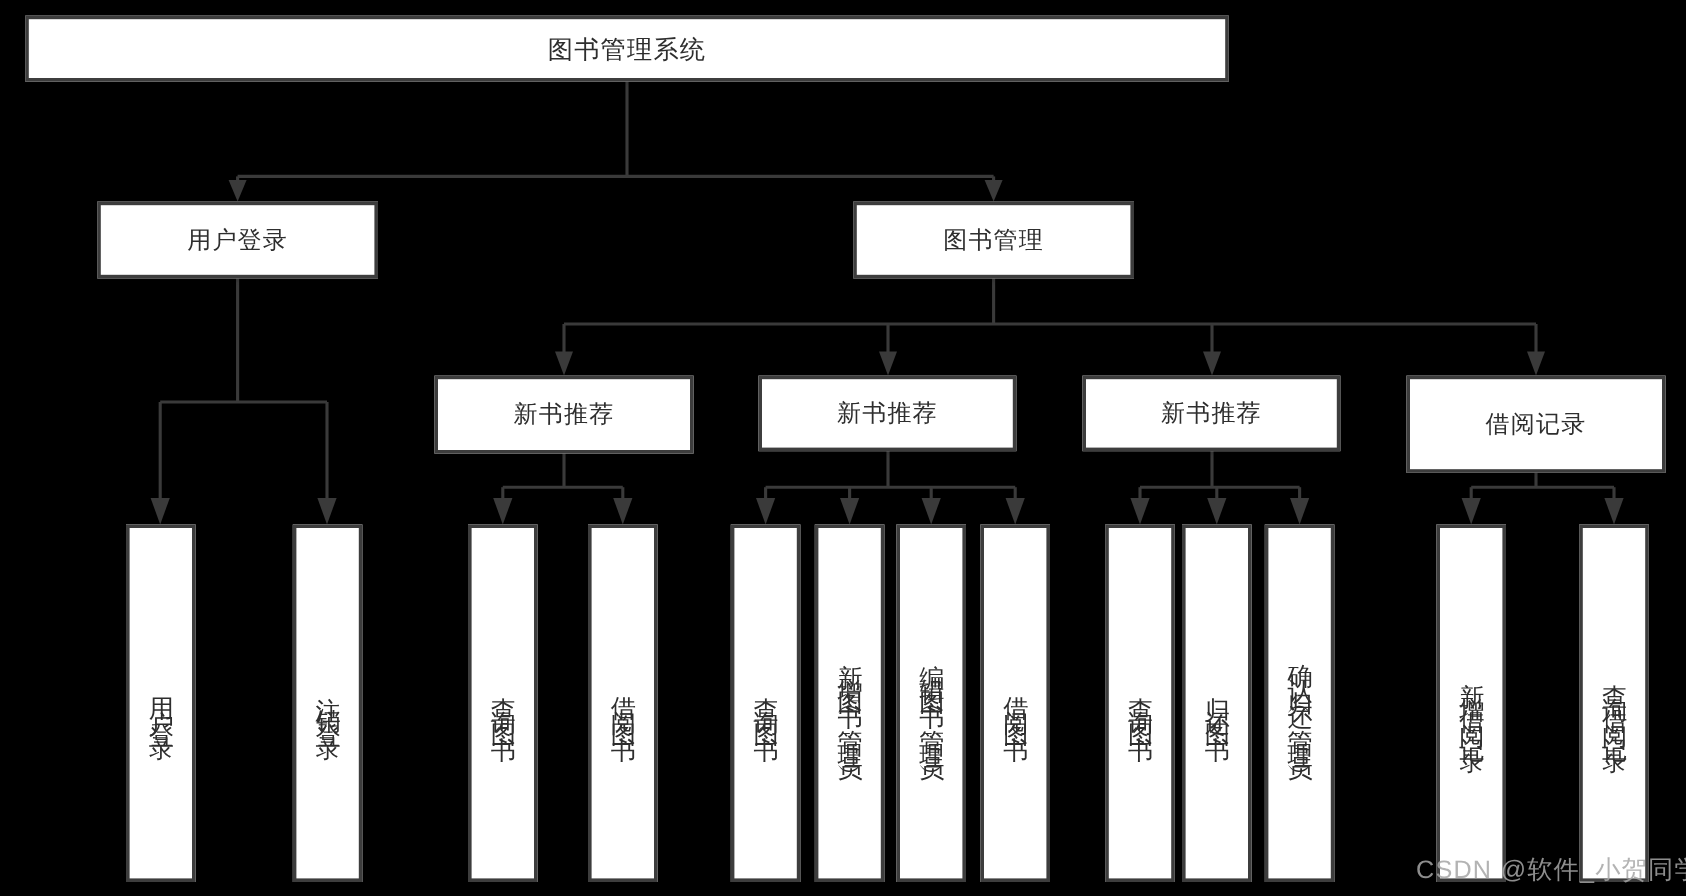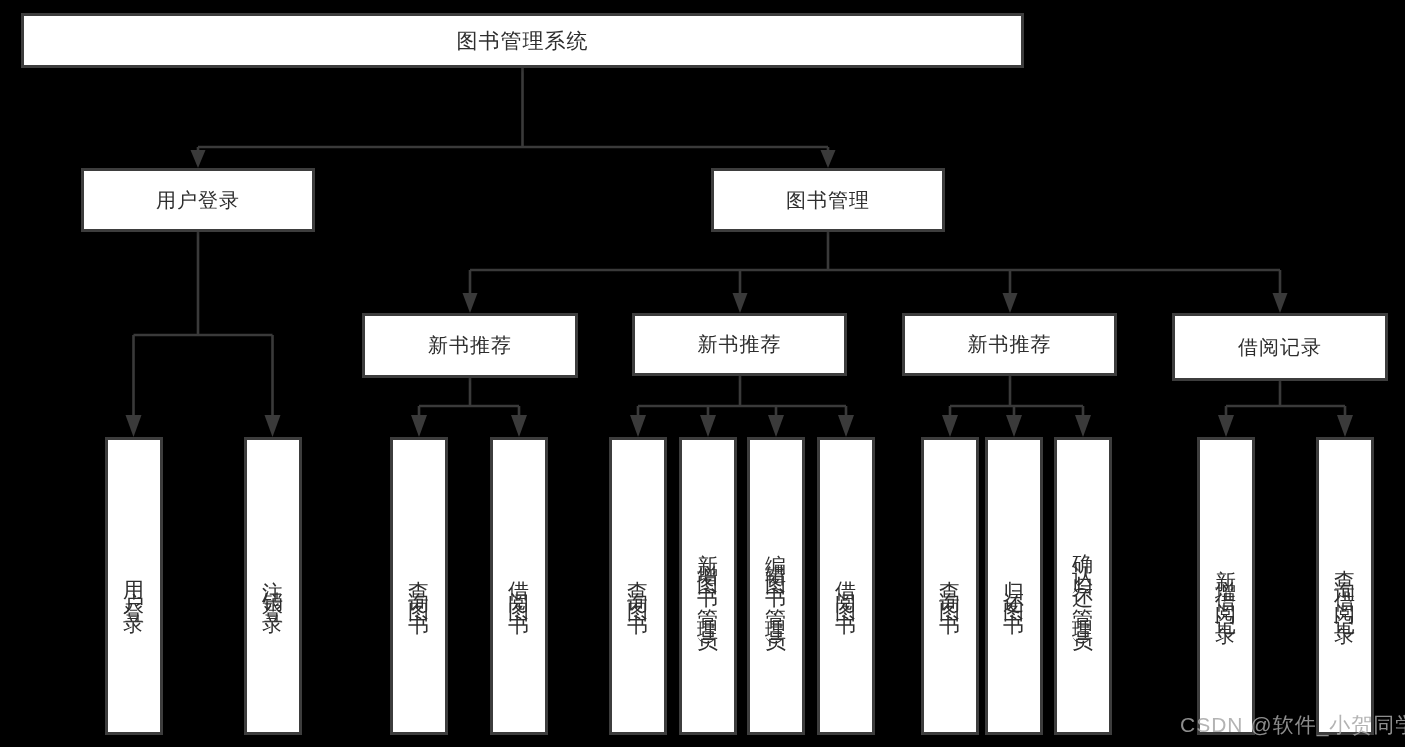--- a/index.html
+++ b/index.html
@@ -132,21 +132,21 @@
 
   <div class="node h-node" style="left:362px;top:313px;width:216px;height:65px">
     <span>新书推荐</span>
   </div>
   <div class="node h-node" style="left:632px;top:313px;width:215px;height:63px">
     <span>新书推荐</span>
   </div>
   <div class="node h-node" style="left:902px;top:313px;width:215px;height:63px">
     <span>新书推荐</span>
   </div>
-  <div class="node h-node" style="left:1172px;top:313px;width:216px;height:68px">
+  <div class="node h-node" style="left:1172px;top:313px;width:216px;height:81px">
     <span>借阅记录</span>
   </div>
 
   <div class="node leaf" style="left:105px;top:437px;width:58px;height:298px">
     <span>用户登录</span>
   </div>
   <div class="node leaf" style="left:244px;top:437px;width:58px;height:298px">
     <span>注销登录</span>
   </div>
 

